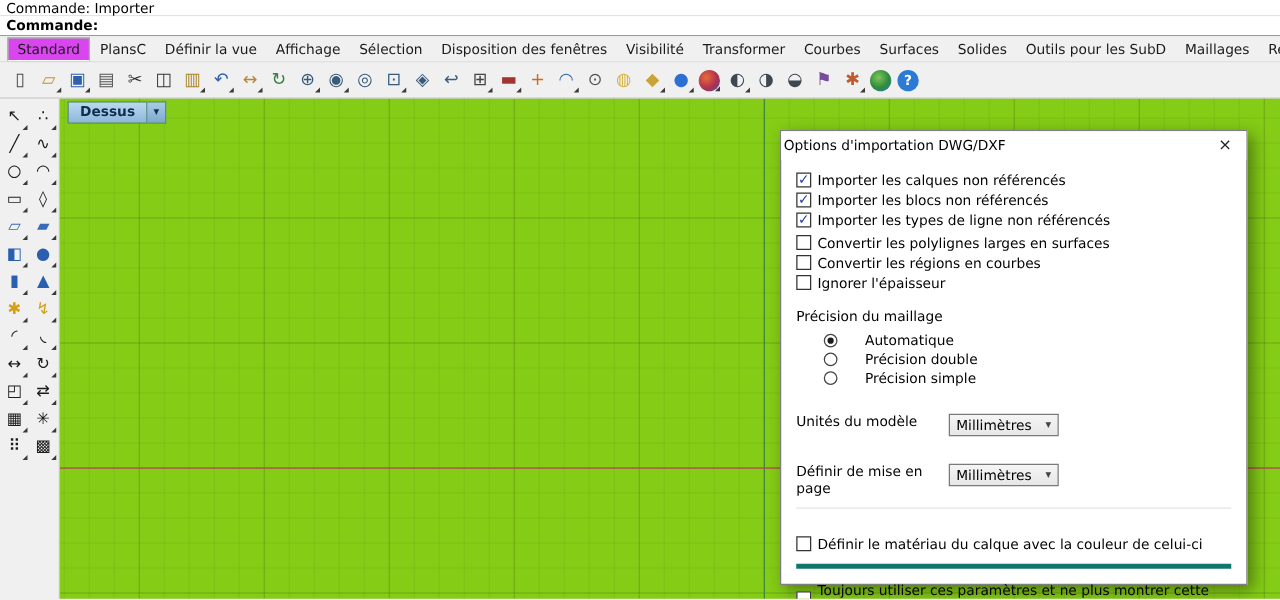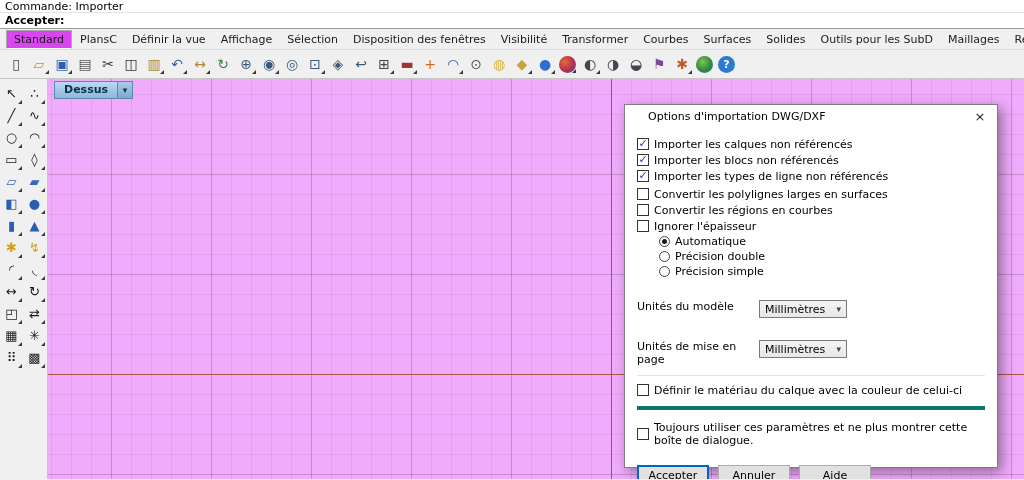--- a/index.html
+++ b/index.html
@@ -27,77 +27,77 @@
     border-left:4px solid transparent; border-bottom:4px solid #3a3a3a; }
 
   
   .workspace { display:flex; height:400px; }
   .side-toolbar { width:48px; background:#f0f0f0; border-right:1px solid #c6c6c6;
     display:grid; grid-template-columns:22px 22px; justify-content:center;
     align-content:start; gap:1px; padding-top:4px; }
   .sbicon { width:21px; height:21px; line-height:21px; text-align:center; font-size:13px;
     position:relative; cursor:default; }
 
-  .viewport { flex:1; position:relative; background:#f0abfc; overflow:hidden; }
+  .viewport { flex:1; position:relative; background:#84cc16; overflow:hidden; }
   .vp-grid { position:absolute; inset:0;
     background-image:
       linear-gradient(to right, rgba(0,0,0,.13) 1px, transparent 1px),
       linear-gradient(to bottom, rgba(0,0,0,.13) 1px, transparent 1px),
       linear-gradient(to right, rgba(0,0,0,.06) 1px, transparent 1px),
       linear-gradient(to bottom, rgba(0,0,0,.06) 1px, transparent 1px);
     background-size:100px 100px,100px 100px,20px 20px,20px 20px;
     background-position:563px 295px,563px 295px,563px 295px,563px 295px; }
   .axis-y { position:absolute; left:563px; top:0; bottom:0; width:1px; }
   .axis-x { position:absolute; top:295px; left:0; right:0; height:1px; }
 
   .vp-tab { position:absolute; top:2px; left:6px; display:flex; }
   .vp-tab-label { padding:1px 9px 2px; font-weight:bold; color:#0f2f4e;
     background:linear-gradient(#bcd9f1,#8db7db); border:1px solid #5f87a8; }
   .vp-tab-arrow { width:15px; text-align:center; background:linear-gradient(#a8cce9,#7ea9cf);
     border:1px solid #5f87a8; border-left:none; color:#12324f; font-size:9px; line-height:16px; }
 
   
   .dialog { position:absolute; left:576px; top:25px; width:374px; height:364px;
     background:#fff; border:1px solid #7f7f7f; box-shadow:4px 4px 12px rgba(0,0,0,.4); }
-  .dlg-title { height:23px; display:flex; align-items:center; padding-left:23px; background:#fff; }
+  .dlg-title { height:23px; display:flex; align-items:center; padding-left:2px; background:#fff; }
   .dlg-close { margin-left:auto; width:34px; height:23px; text-align:center; line-height:23px;
     font-size:13px; color:#222; cursor:default; }
   .dlg-body { padding:8px 12px 0 12px; }
 
   .cb-row { display:flex; align-items:center; gap:5px; height:16px; cursor:default; }
   .cb-box { width:12px; height:12px; border:1px solid #333; background:#fff; flex:0 0 auto;
     font-size:11px; line-height:10px; text-align:center; color:#1f3fae; font-weight:bold; }
-  .rb-row { display:flex; align-items:center; gap:5px; height:15px; margin-left:22px; cursor:default; }
+  .rb-row { display:flex; align-items:center; gap:22px; height:15px; margin-left:22px; cursor:default; }
   .rb { width:11px; height:11px; border:1px solid #444; border-radius:50%; background:#fff; position:relative; flex:0 0 auto; }
   .rb.sel::after { content:""; position:absolute; inset:2px; background:#1c1c1c; border-radius:50%; }
 
   #grp-convert { margin-top:2px; }
   .section-label { margin-top:13px; margin-bottom:5px; }
   #grp-precision { }
   #units-rows { margin-top:13px; }
   .unit-row { display:flex; align-items:flex-start; margin-top:21px; height:19px; }
   .unit-label { width:122px; }
   .combo { width:88px; height:18px; border:1px solid #7a7a7a; background:linear-gradient(#f5f5f5,#e7e7e7);
     display:flex; align-items:center; padding:0 5px; cursor:default; }
   .combo-val { flex:1; }
   .combo-arrow { font-size:9px; color:#444; }
 
-  #grp-material { margin-top:16px; padding-top:6px; border-top:1px solid #e4e4e4; }
+  #grp-material { margin-top:16px; padding-top:20px; border-top:1px solid #e4e4e4; }
   #grp-remember { margin-top:8px;  padding-top:16px; border-top:4px solid #0f766e; }
 
   .dlg-buttons { display:flex; justify-content:flex-start; gap:9px; margin-top:23px; }
   .dlg-btn { width:72px; height:21px; background:#e1e1e1; border:1px solid #adadad;
     font-family:inherit; font-size:11px; cursor:default; }
   .dlg-btn.default { border-color:#0067c0; box-shadow:inset 0 0 0 1px #0067c0; }
 </style>
 </head>
 <body>
 
 <div class="cmd-line cmd-history">Commande: Importer</div>
-<div class="cmd-line cmd-prompt">Accepter:</div>
+<div class="cmd-line cmd-prompt">Commande:</div>
 
 <div class="tabbar" id="tabbar">
     <span class="tab active">Standard</span>
     <span class="tab">PlansC</span>
     <span class="tab">Définir la vue</span>
     <span class="tab">Affichage</span>
     <span class="tab">Sélection</span>
     <span class="tab">Disposition des fenêtres</span>
     <span class="tab">Visibilité</span>
     <span class="tab">Transformer</span>
@@ -210,20 +210,21 @@
             </label>
             <label class="cb-row">
               <span class="cb-box"></span>
               <span class="cb-label">Convertir les régions en courbes</span>
             </label>
             <label class="cb-row">
               <span class="cb-box"></span>
               <span class="cb-label">Ignorer l'épaisseur</span>
             </label>
           </div>
+        <div class="section-label">Précision du maillage</div>
         <div id="grp-precision">
             <label class="rb-row">
               <span class="rb sel"></span>
               <span class="rb-label">Automatique</span>
             </label>
             <label class="rb-row">
               <span class="rb"></span>
               <span class="rb-label">Précision double</span>
             </label>
             <label class="rb-row">
@@ -233,21 +234,21 @@
           </div>
         <div id="units-rows">
             <div class="unit-row">
               <span class="unit-label">Unités du modèle</span>
               <span class="combo">
                 <span class="combo-val">Millimètres</span>
                 <span class="combo-arrow">▾</span>
               </span>
             </div>
             <div class="unit-row">
-              <span class="unit-label">Unités de mise en page</span>
+              <span class="unit-label">Définir de mise en page</span>
               <span class="combo">
                 <span class="combo-val">Millimètres</span>
                 <span class="combo-arrow">▾</span>
               </span>
             </div>
           </div>
         <div id="grp-material">
             <label class="cb-row">
               <span class="cb-box"></span>
               <span class="cb-label">Définir le matériau du calque avec la couleur de celui-ci</span>

